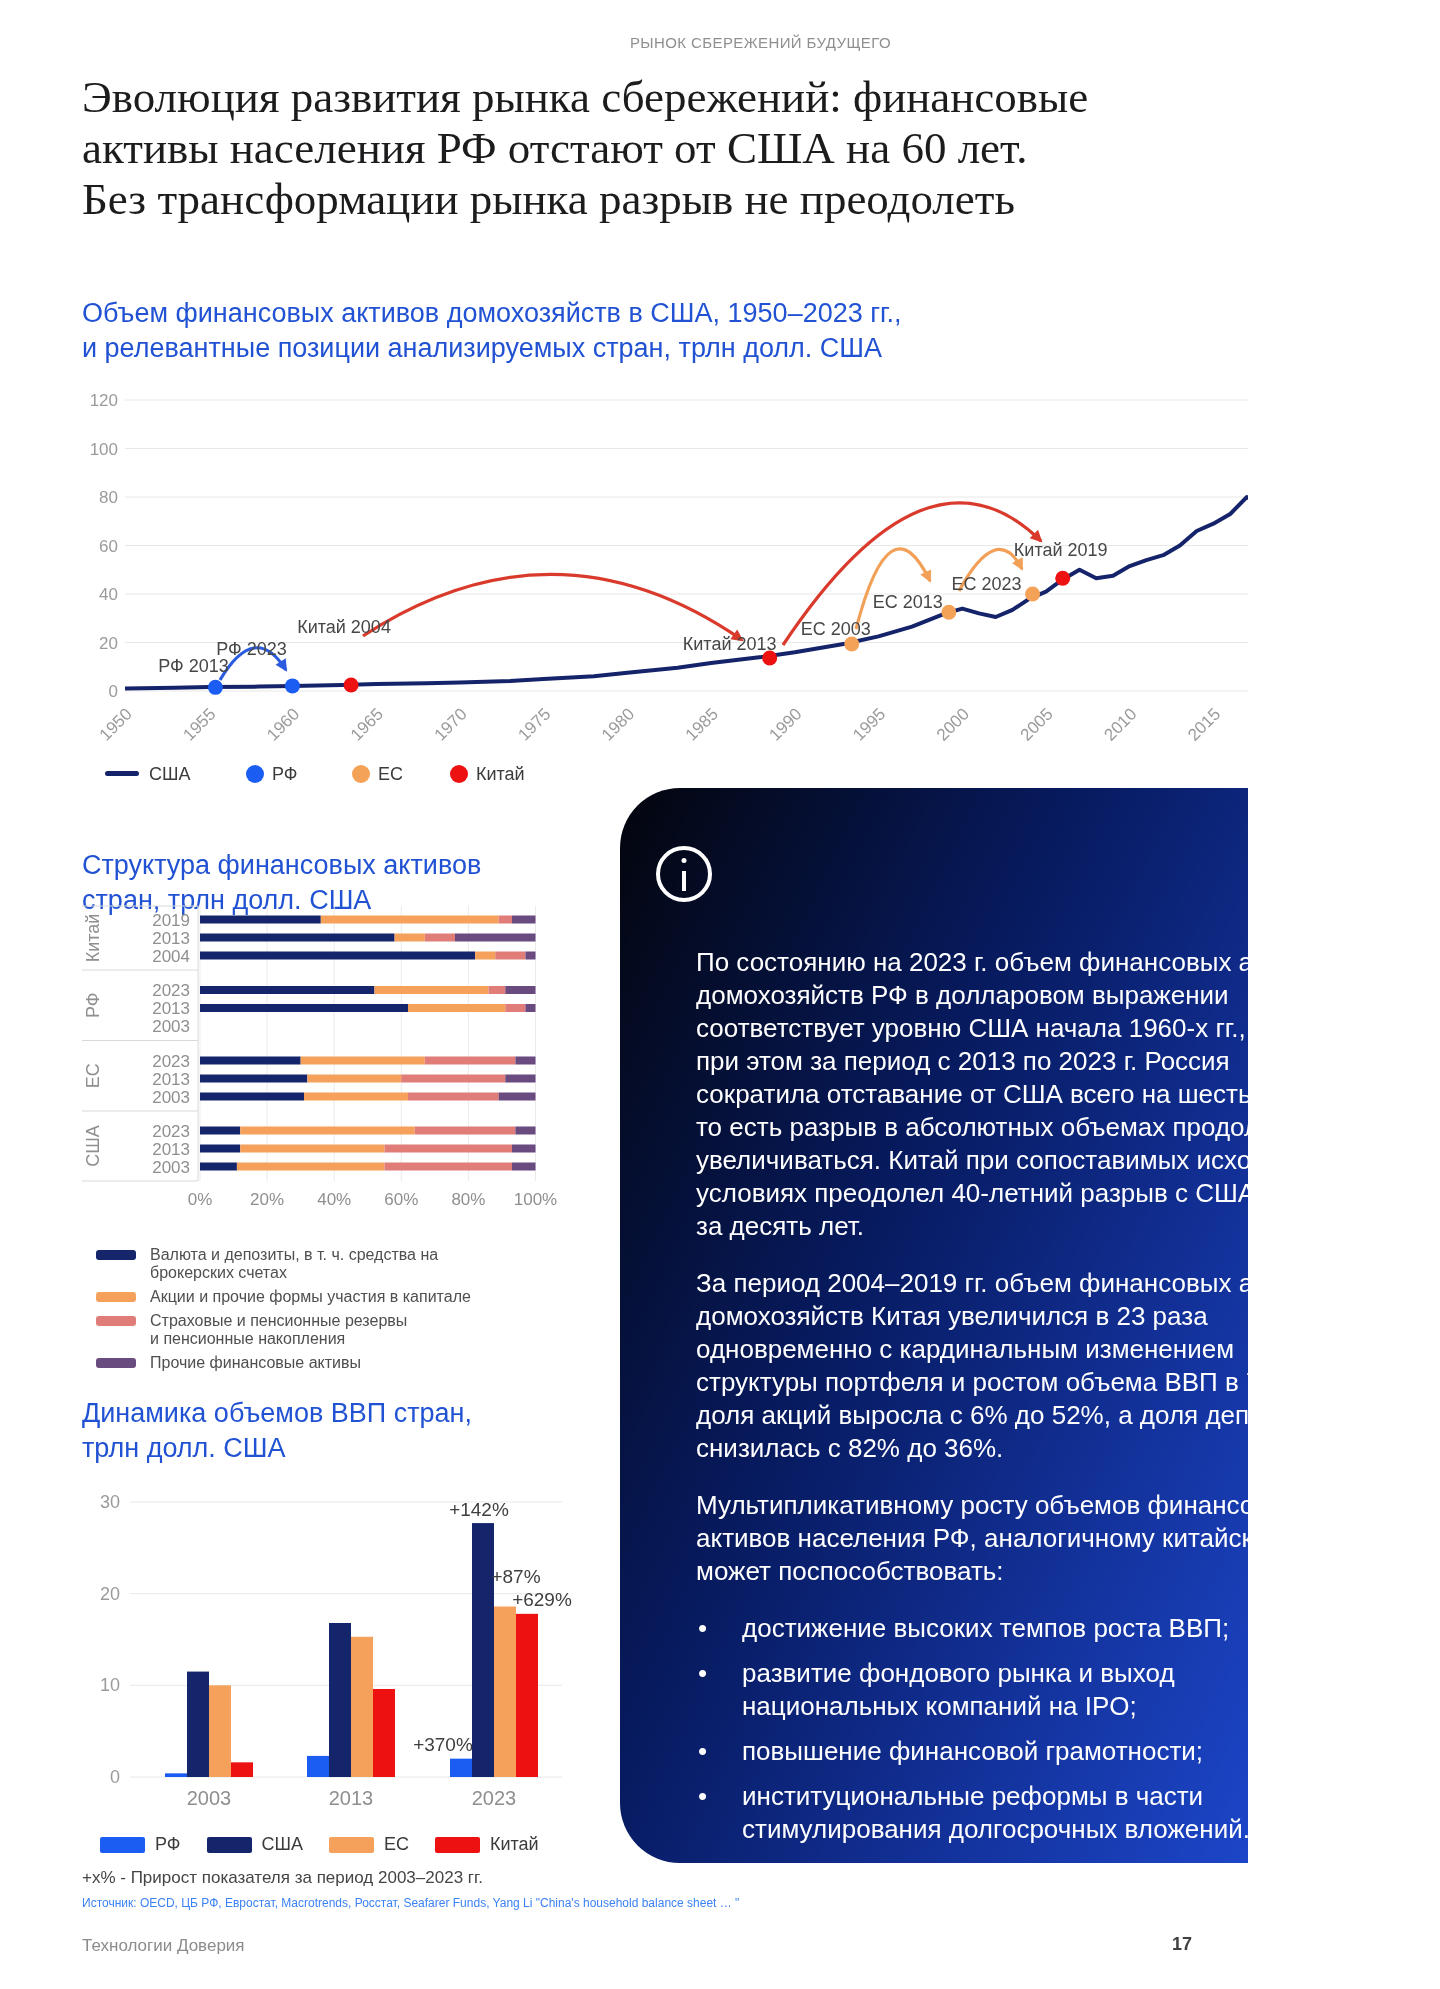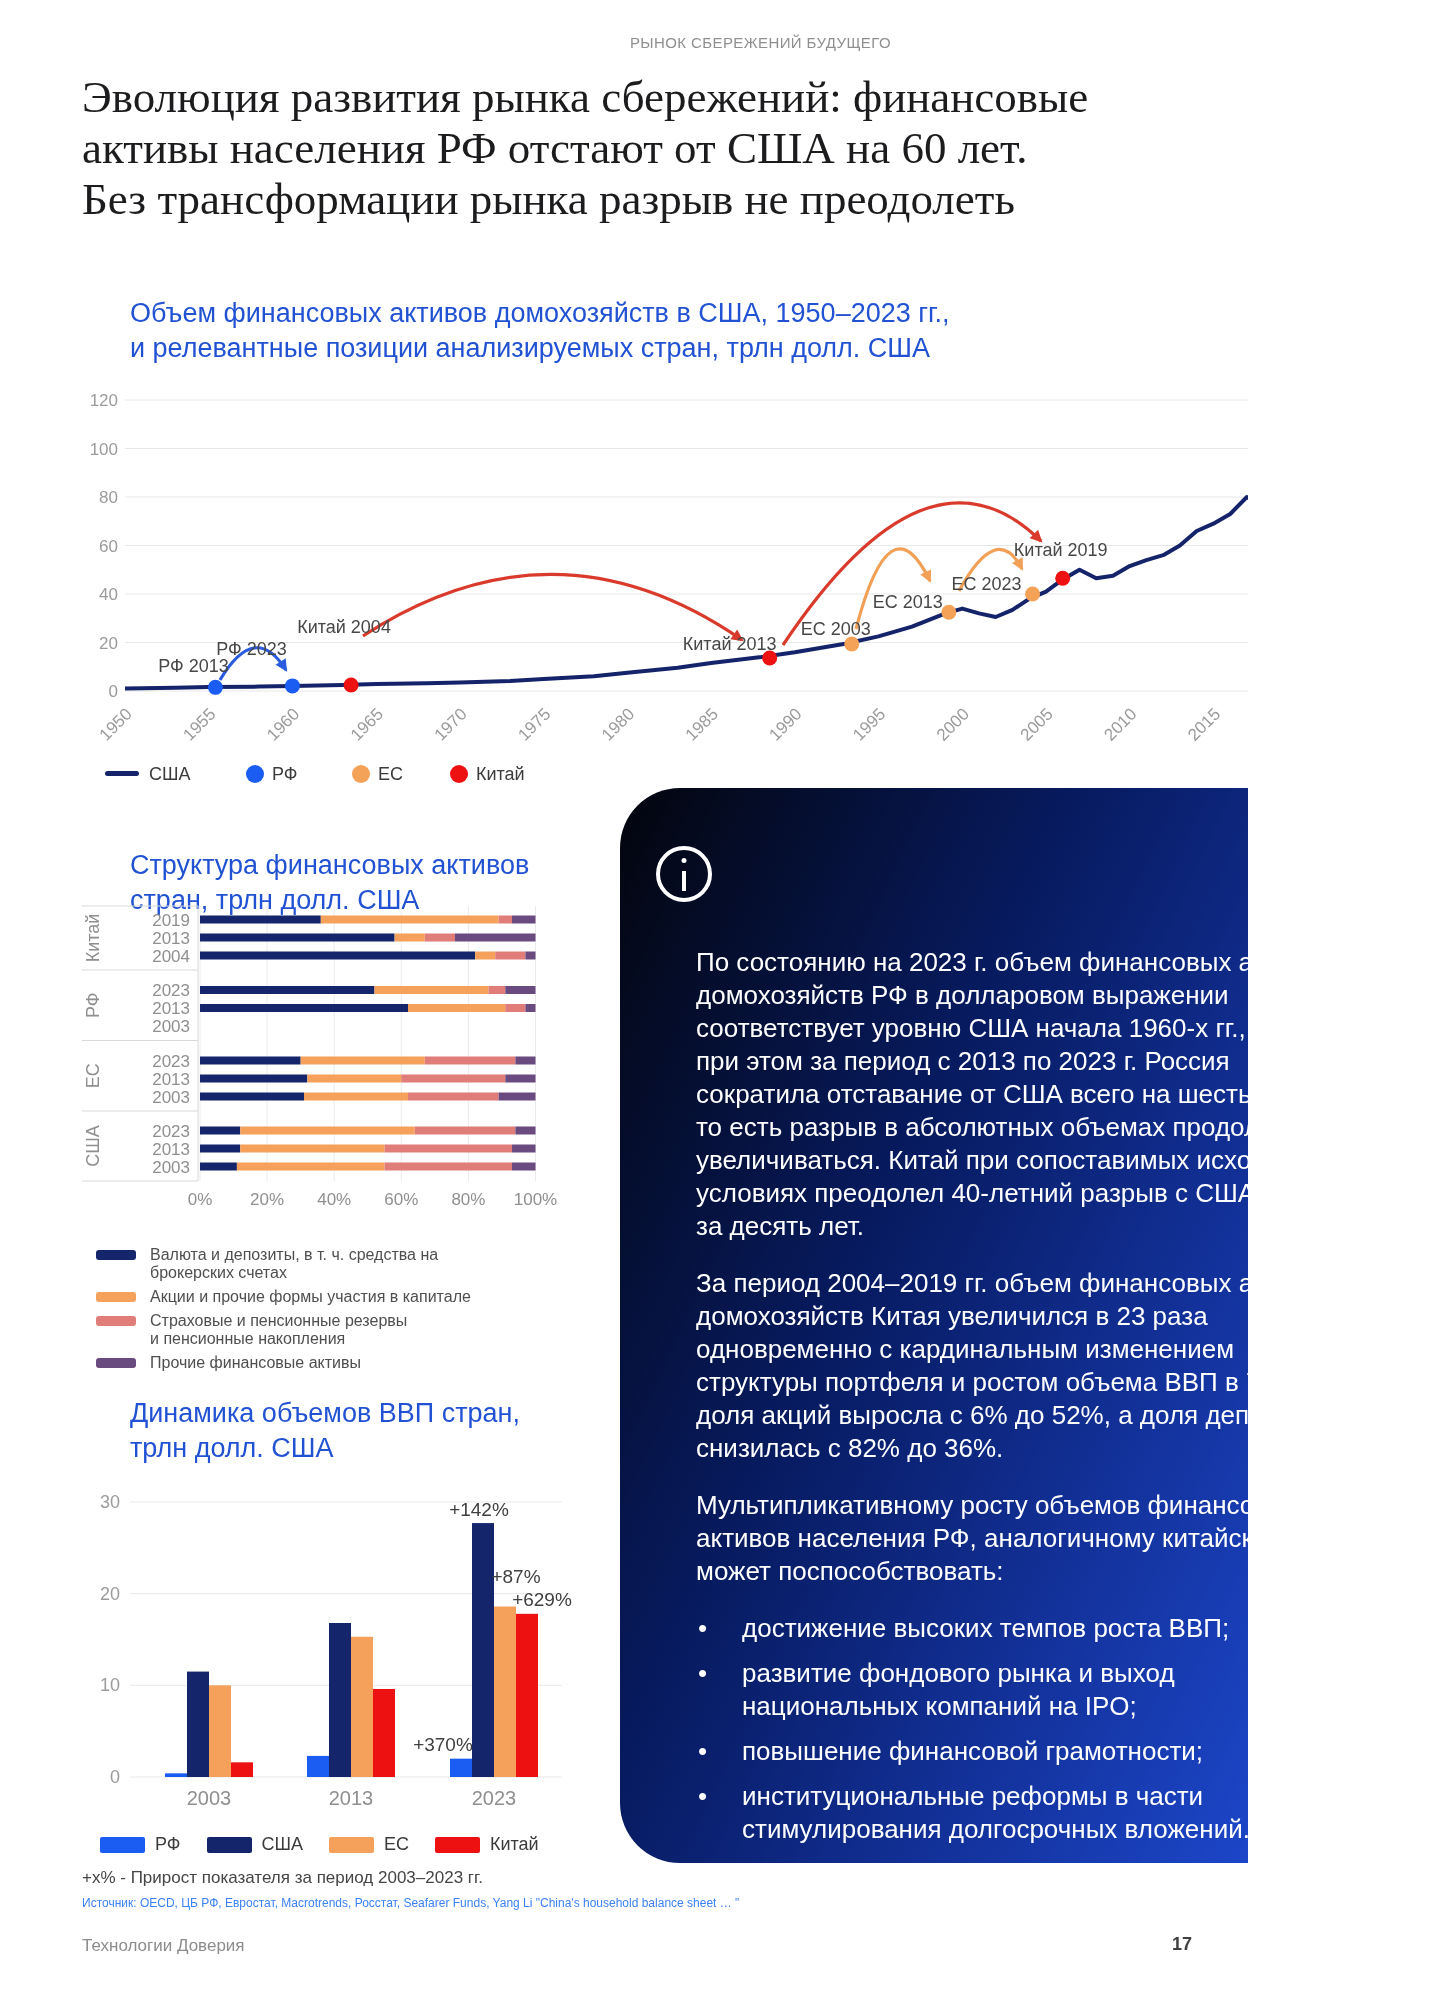--- a/index.html
+++ b/index.html
@@ -2,21 +2,21 @@
 <html><head>
 <meta charset="utf-8">
 <style>
   html,body{margin:0;padding:0;background:#ffffff;}
   .page{position:relative;width:1248px;height:1989px;background:#ffffff;overflow:hidden;
         font-family:"Liberation Sans",sans-serif;}
   .page-border{position:absolute;left:1432px;top:0;width:2px;height:1989px;background:#d6d6d6;}
   .header-label{position:absolute;top:34px;right:357px;font-size:15px;letter-spacing:.4px;color:#8f8f8f;}
   .main-title{position:absolute;left:82px;top:72px;width:1060px;font-family:"Liberation Serif",serif;
               font-size:45px;line-height:51px;color:#1c1c1e;white-space:pre-line;}
-  .chart-title{position:absolute;color:#2152d3;font-size:27px;line-height:35px;white-space:pre-line;margin-left:48px;}
+  .chart-title{position:absolute;color:#2152d3;font-size:27px;line-height:35px;white-space:pre-line;}
   #line-title{left:82px;top:296px;}
   #struct-title{left:82px;top:848px;}
   #gdp-title{left:82px;top:1396px;}
   svg{position:absolute;overflow:visible;}
   svg text{font-family:"Liberation Sans",sans-serif;}
   #line-svg{left:75px;top:393px;}
   #struct-svg{left:82px;top:898px;}
   #gdp-svg{left:82px;top:1490px;}
   .struct-legend{position:absolute;left:96px;top:1246px;display:flex;flex-direction:column;gap:6px;}
   .sl-row{display:flex;align-items:flex-start;}

